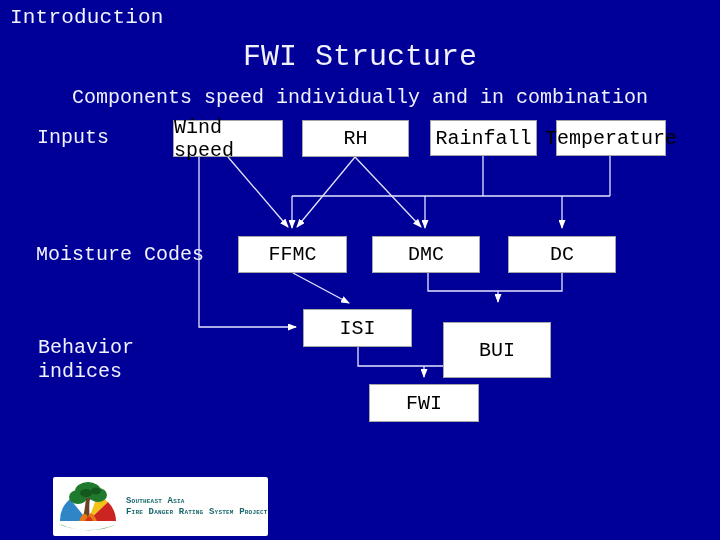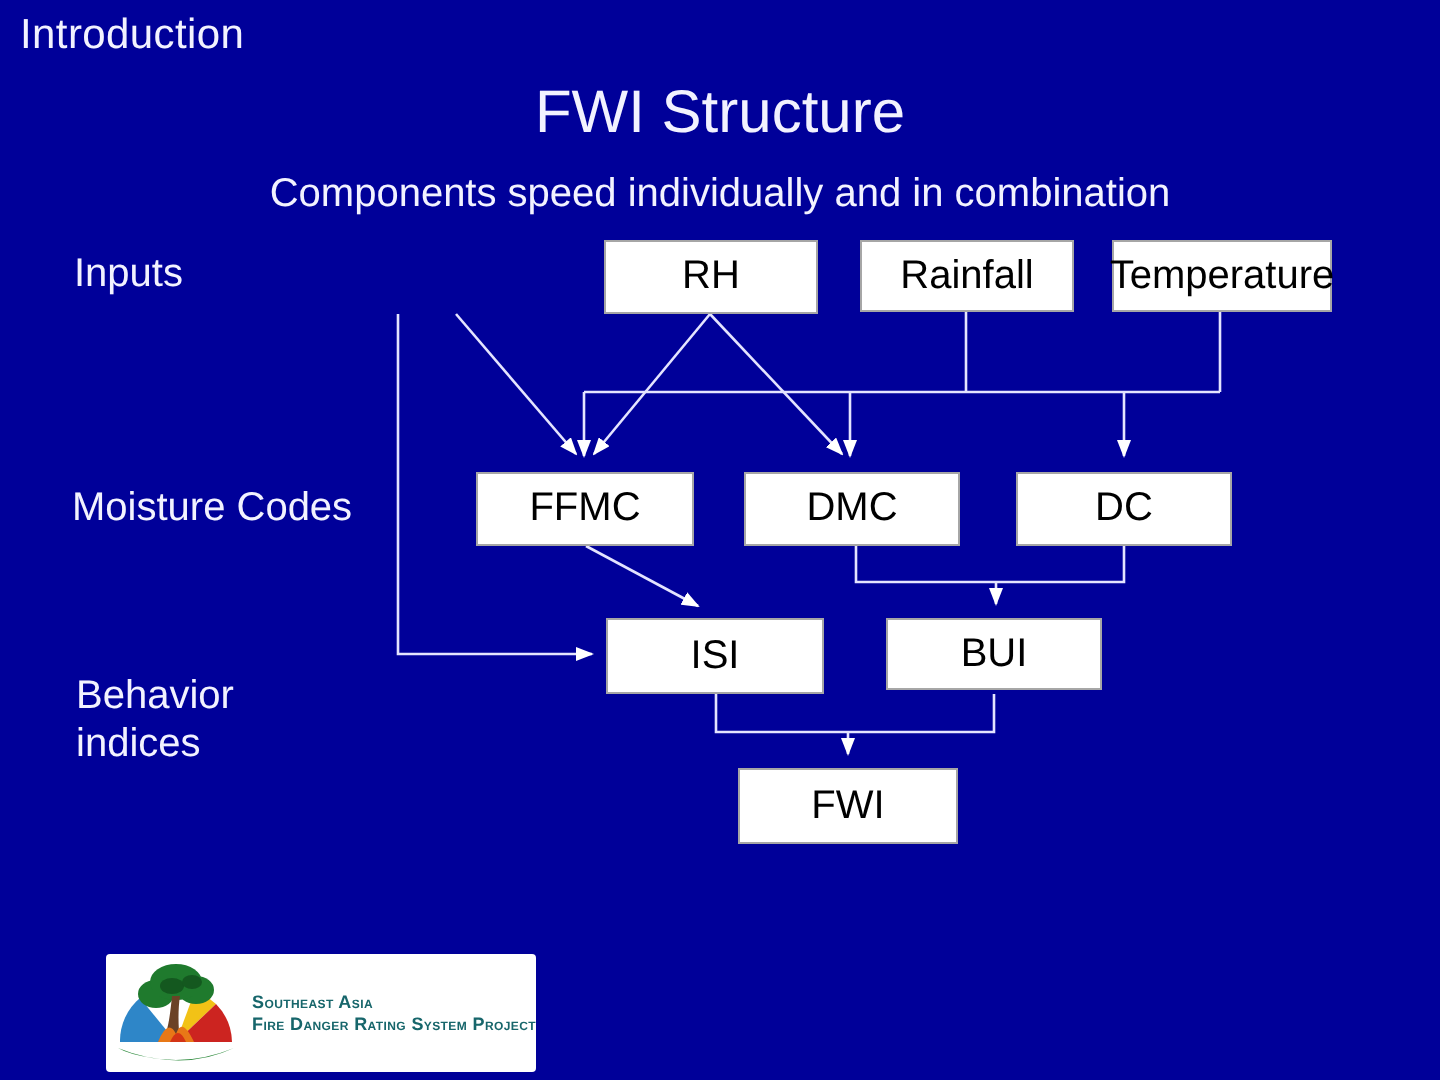--- a/index.html
+++ b/index.html
@@ -9,20 +9,21 @@
     --connector:#e4e4ff;
     --text:#f2f2ff;
     --logo-text:#17666b;
   }
   *{margin:0;padding:0;box-sizing:border-box;}
   html,body{width:720px;height:540px;overflow:hidden;}
   body{font-family:"Liberation Sans","DejaVu Sans",sans-serif;}
   .slide{
     position:relative;width:720px;height:540px;
     background:var(--background);
+    font-family:Liberation Mono, monospace;
   }
   .section-header{
     position:absolute;left:10px;top:6px;
     font-size:21px;color:var(--text);letter-spacing:.2px;
   }
   .slide-title{
     position:absolute;left:0;top:40px;width:720px;
     text-align:center;font-size:30px;color:var(--text);
   }
   .slide-subtitle{
@@ -45,21 +46,21 @@
     font-size:20px;
   }
   .node.wind{left:173px;top:120px;width:110px;height:37px;}
   .node.rh{left:302px;top:120px;width:107px;height:37px;}
   .node.rainfall{left:430px;top:120px;width:107px;height:36px;}
   .node.temperature{left:556px;top:120px;width:110px;height:36px;text-align:right;}
   .node.ffmc{left:238px;top:236px;width:109px;height:37px;}
   .node.dmc{left:372px;top:236px;width:108px;height:37px;}
   .node.dc{left:508px;top:236px;width:108px;height:37px;}
   .node.isi{left:303px;top:309px;width:109px;height:38px;}
-  .node.bui{left:443px;top:309px;width:108px;height:36px;}
+  .node.bui{left:443px;top:322px;width:108px;height:56px;}
   .node.fwi{left:369px;top:384px;width:110px;height:38px;}
   .logo{
     position:absolute;left:53px;top:477px;width:215px;height:59px;
     background:#ffffff;border-radius:2px;
     display:flex;align-items:center;
   }
   .logo-emblem{flex:0 0 auto;margin-left:3px;}
   .logo-textblock{
     margin-left:6px;color:var(--logo-text);
     font-variant:small-caps;font-weight:bold;
@@ -98,20 +99,21 @@
     <path class="e" d="M292,196 V228" marker-end="url(#arrow)"></path>
     <path class="e" d="M425,196 V228" marker-end="url(#arrow)"></path>
     <path class="e" d="M562,196 V228" marker-end="url(#arrow)"></path>
     <path class="e" d="M293,273 L349,303" marker-end="url(#arrow)"></path>
     <path class="e" d="M428,273 V291 H562 V273"></path>
     <path class="e" d="M498,291 V302" marker-end="url(#arrow)"></path>
     <path class="e" d="M358,347 V366 H497 V347"></path>
     <path class="e" d="M424,366 V377" marker-end="url(#arrow)"></path>
   </svg>
 
+  <div class="node wind">Wind speed</div>
   <div class="node rh">RH</div>
   <div class="node rainfall">Rainfall</div>
   <div class="node temperature">Temperature</div>
   <div class="node ffmc">FFMC</div>
   <div class="node dc">DC</div>
   <div class="node dmc">DMC</div>
   <div class="node isi">ISI</div>
   <div class="node bui">BUI</div>
   <div class="node fwi">FWI</div>
 

